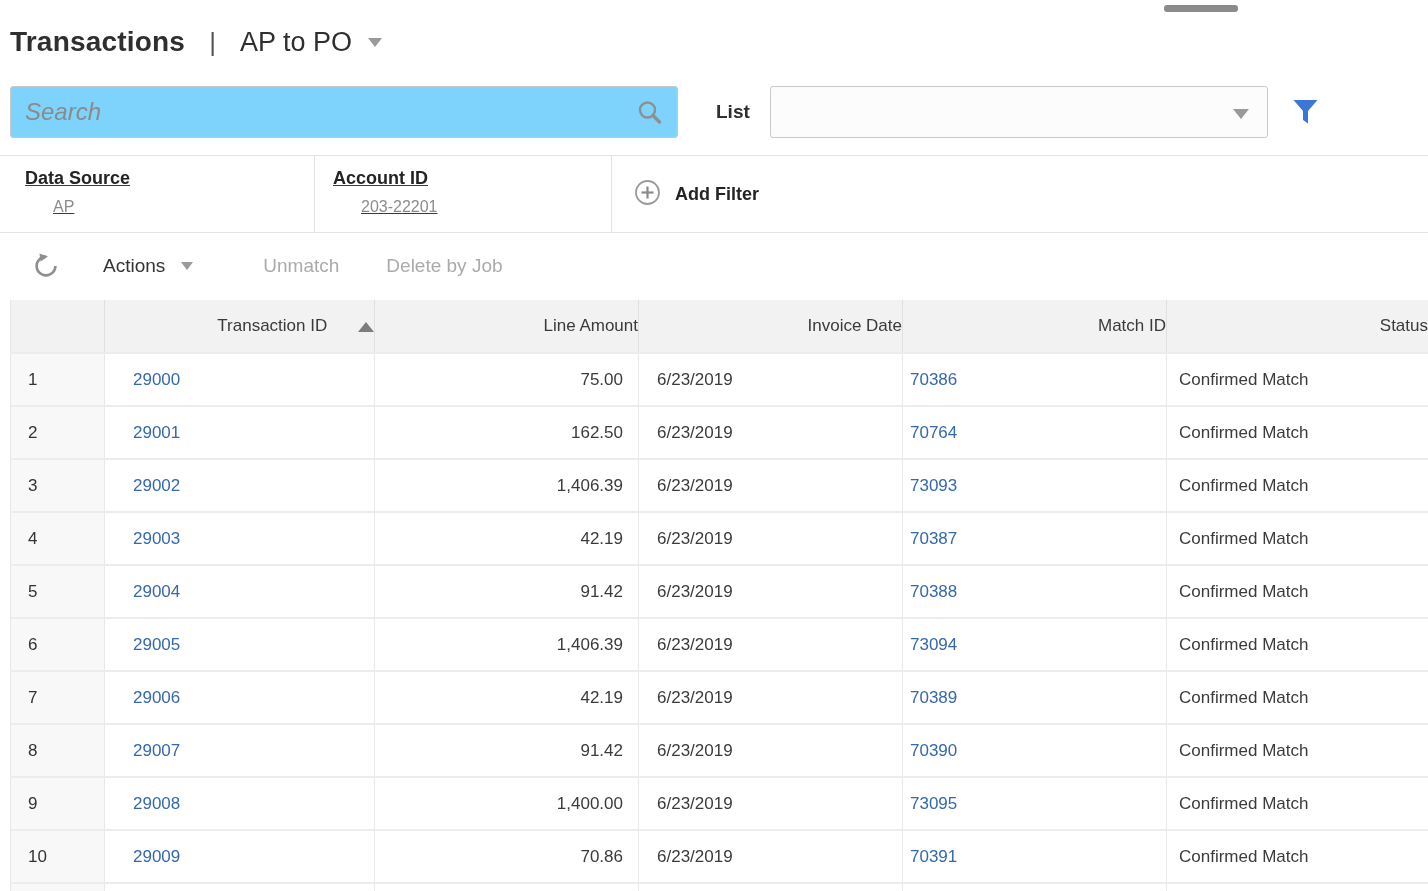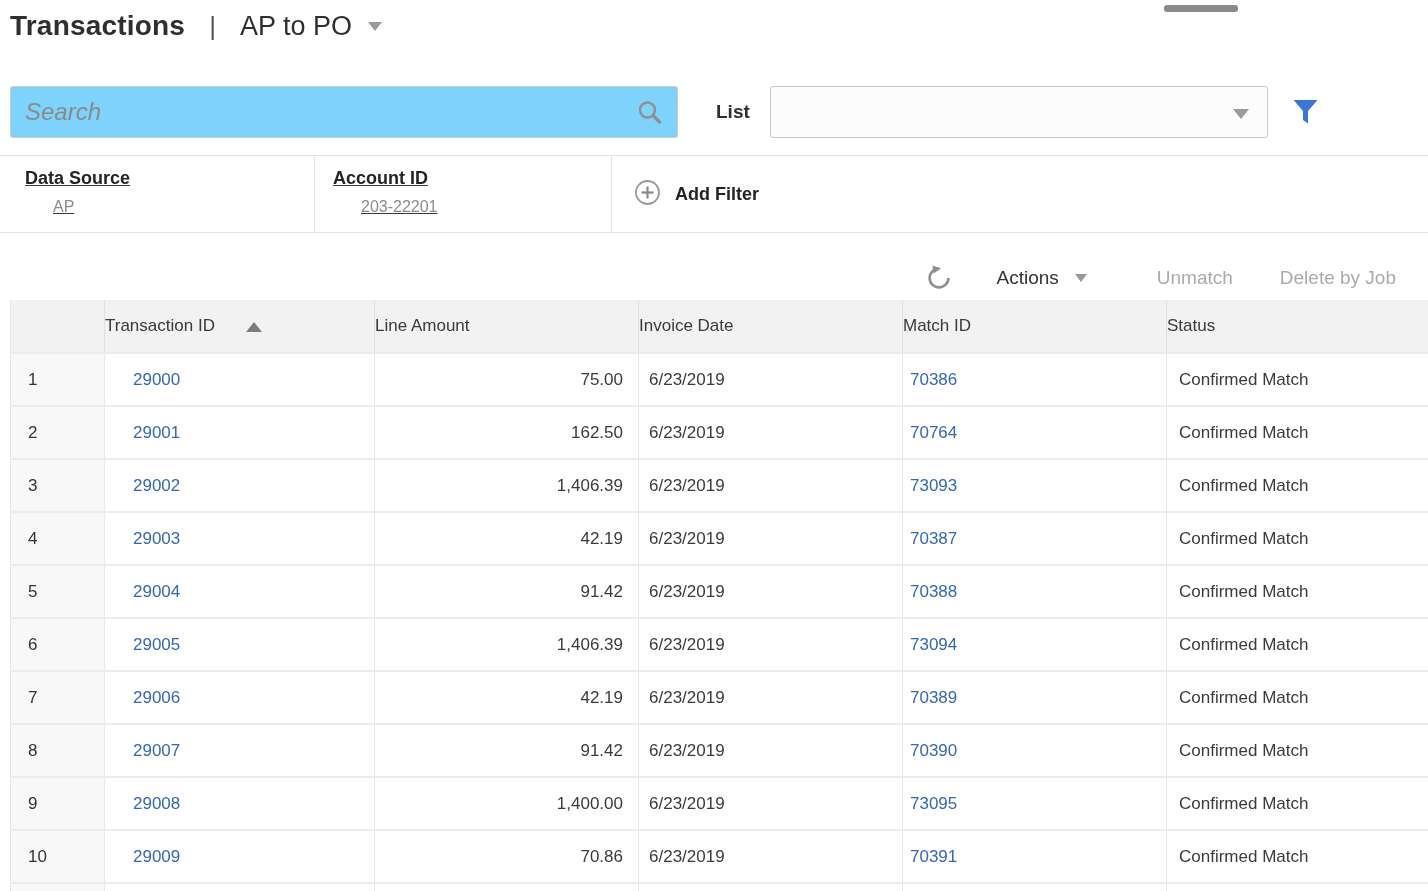--- a/index.html
+++ b/index.html
@@ -13,21 +13,21 @@
   *{box-sizing:border-box;margin:0;padding:0;}
   html,body{width:1428px;height:891px;overflow:hidden;background:#fff;
     font-family:"Liberation Sans","DejaVu Sans",sans-serif;color:var(--text);}
   #app{position:relative;width:1428px;height:891px;background:#fff;overflow:hidden;}
 
   
   .top-bar-handle{position:absolute;left:1164px;top:5px;width:74px;height:7px;
     background:#8b8b8b;border-radius:3px;}
 
   
-  .title-row{position:absolute;left:10px;top:10px;display:flex;align-items:center;}
+  .title-row{position:absolute;left:10px;top:26px;display:flex;align-items:center;}
   .page-title{font-size:28px;font-weight:bold;color:#2f2f2f;letter-spacing:.2px;}
   .title-sep{font-size:26px;font-weight:400;color:#555;margin:0 24px 0 24px;}
   .view-name{font-size:27px;font-weight:normal;color:#2f2f2f;}
   .caret-down{display:inline-block;width:0;height:0;border-left:7px solid transparent;
     border-right:7px solid transparent;border-top:9px solid #9a9a9a;margin-left:16px;}
 
   
   .search-row{position:absolute;left:0;top:86px;width:1428px;height:52px;}
   .search-wrap{position:absolute;left:10px;top:0;width:668px;height:52px;}
   .search-input{width:100%;height:100%;border:1px solid #c9c9c9;border-radius:3px;
@@ -49,51 +49,51 @@
     display:flex;align-items:stretch;}
   .filter-cell{padding:12px 0 0 25px;border-right:1px solid var(--border);text-decoration:underline;}
   .filter-cell.f1{width:315px;}
   .filter-cell.f2{width:297px;padding-left:18px;}
   .filter-label{font-size:18px;font-weight:bold;color:#242424;}
   .filter-value{font-size:16px;color:#8c8c8c;margin-top:9px;margin-left:28px;}
   .add-filter{flex:1;display:flex;align-items:center;padding-left:22px;cursor:pointer;}
   .add-filter-text{font-size:18px;font-weight:bold;color:#242424;margin-left:14px;}
 
   
-  .toolbar{position:absolute;left:0;top:245px;width:1396px;height:66px;
-    display:flex;align-items:center;justify-content:flex-end;}
+  .toolbar{position:absolute;left:0;top:233px;width:1396px;height:66px;
+    display:flex;align-items:center;}
   .refresh-btn{margin-left:33px;background:none;border:none;cursor:pointer;height:26px;}
   .actions-btn{margin-left:44px;background:none;border:none;cursor:pointer;
     font-size:19px;color:#333;font-family:inherit;display:flex;align-items:center;}
   .actions-btn .caret-down{border-left-width:6px;border-right-width:6px;
     border-top-width:8px;margin-left:16px;}
   .tool-link{background:none;border:none;font-family:inherit;font-size:19px;
     color:var(--disabled);cursor:default;}
   .tool-link.unmatch{margin-left:70px;}
   .tool-link.delete{margin-left:47px;}
 
   
   .grid-wrap{position:absolute;left:10px;top:300px;width:1418px;}
   table{border-collapse:collapse;table-layout:fixed;width:1418px;
     border-left:1px solid #e6e6e6;}
   col.c-num{width:94px;}  col.c-tid{width:270px;} col.c-amt{width:264px;}
   col.c-date{width:264px;} col.c-mid{width:264px;} col.c-status{width:262px;}
   thead th{height:53px;background:#f2f2f2;font-weight:400;font-size:17px;color:#3a3a3a;
-    text-align:left;border-right:1px solid #e0e0e0;border-bottom:2px solid var(--rowline);
+    text-align:right;border-right:1px solid #e0e0e0;border-bottom:2px solid var(--rowline);
     cursor:pointer;position:relative;}
   .sort-arrow{display:inline-block;width:0;height:0;border-left:8px solid transparent;
     border-right:8px solid transparent;border-bottom:10px solid #7d7d7d;
     margin-left:26px;vertical-align:middle;}
   tbody td{height:53px;font-size:17px;color:#3b3b3b;background:#fff;
     border-right:1px solid #e9e9e9;border-bottom:2px solid var(--rowline);
     white-space:nowrap;overflow:hidden;}
   td.c-num{background:#f8f8f8;padding-left:17px;color:#333;}
   td.c-tid{padding-left:28px;}
   td.c-amt{text-align:right;padding-right:15px;}
-  td.c-date{padding-left:10px;}
+  td.c-date{padding-left:18px;}
   td.c-mid{padding-left:7px;}
   td.c-status{padding-left:12px;}
   a.cell-link{color:var(--link);text-decoration:none;cursor:pointer;}
 </style>
 </head>
 <body>
 
 <div id="app">
 
   <div class="top-bar-handle"></div>

